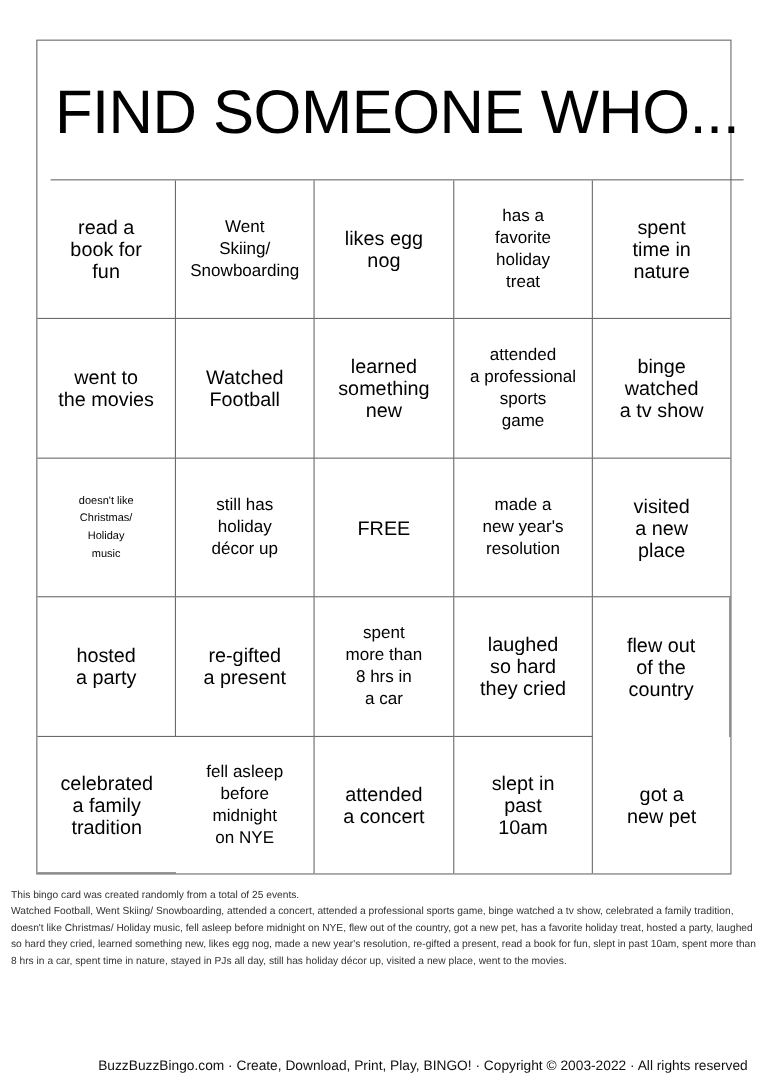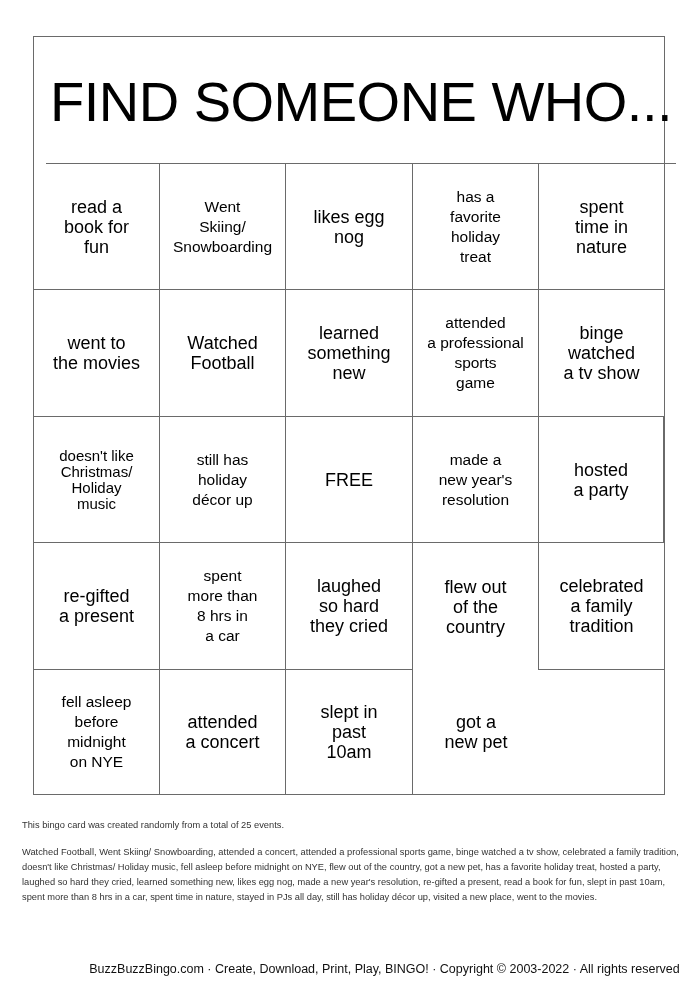--- a/index.html
+++ b/index.html
@@ -58,33 +58,33 @@
       justify-content: center;
       text-align: center;
       padding: 0 4px;
       line-height: 20px;
       font-size: 18px;
       white-space: pre-line;
     }
     .cell.col-last { border-right: none; }
     .cell.row-last { border-bottom: none; }
     .cell.sz-md { font-size: 15.5px; line-height: 20px; }
-    .cell.sz-sm { font-size: 15px; line-height: 16px; }
+    .cell.sz-sm { font-size: 10px; line-height: 16px; }
     .cell.sz-lg { font-size: 18px; line-height: 20px; }
 
     .note {
       position: absolute;
       left: 10px;
       top: 806px;
       width: 682px;
       font-size: 9.3px;
       line-height: 15px;
       color: #333;
     }
-    .note p { margin: 12px; }
+    .note p { margin: 0; }
     .copyright {
       position: absolute;
       left: 0;
       top: 962px;
       width: 699px;
       text-align: center;
       font-size: 12.5px;
       color: #111;
       margin-left: 35px;
     }
@@ -130,20 +130,23 @@
 Christmas/
 Holiday
 music</div>
     <div class="cell sz-md">still has
 holiday
 décor up</div>
     <div class="cell sz-lg">FREE</div>
     <div class="cell sz-md">made a
 new year's
 resolution</div>
+    <div class="cell col-last sz-lg">visited
+a new
+place</div>
 
     <div class="cell sz-lg">hosted
 a party</div>
     <div class="cell sz-lg">re-gifted
 a present</div>
     <div class="cell sz-md">spent
 more than
 8 hrs in
 a car</div>
     <div class="cell sz-lg">laughed

